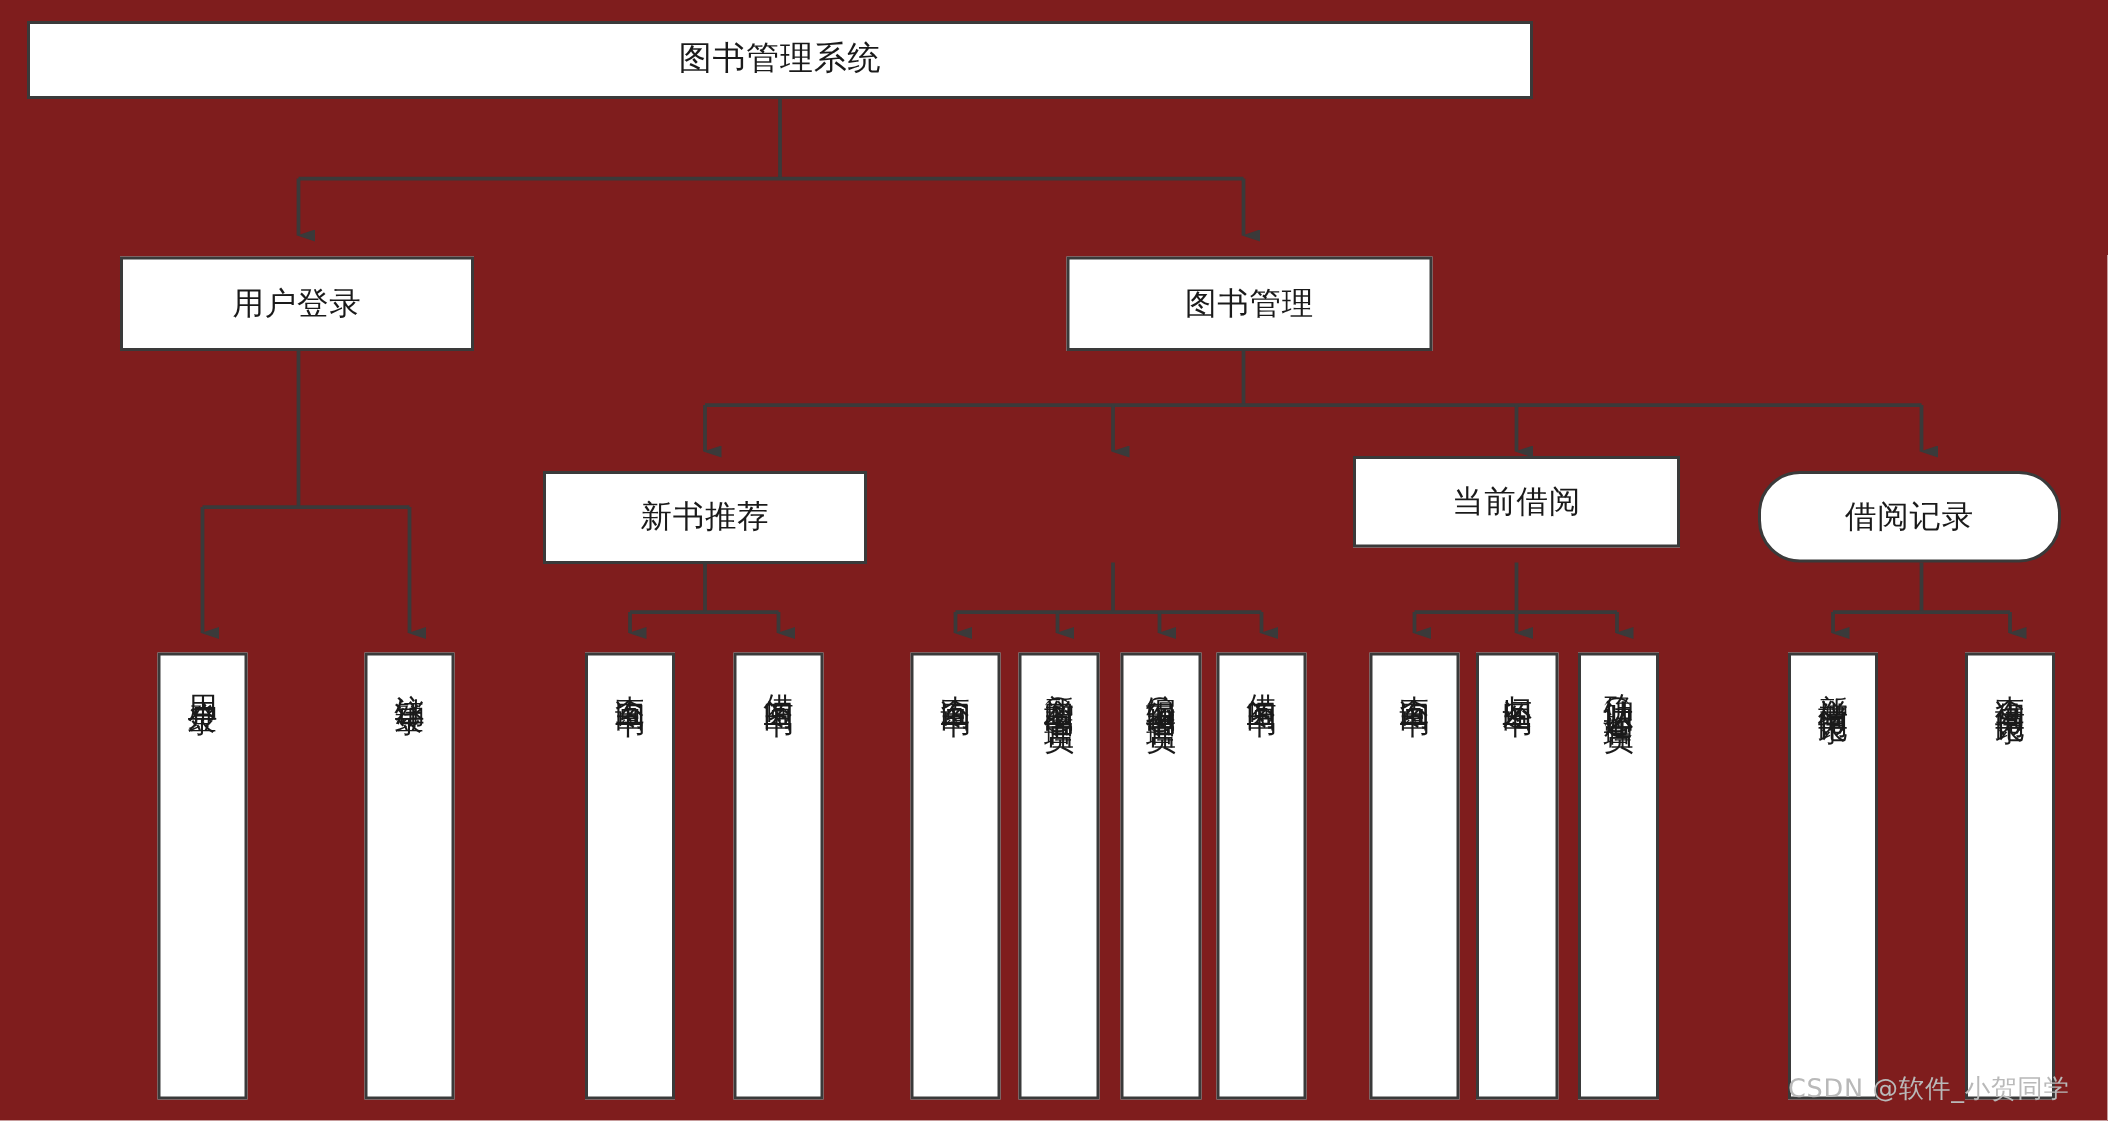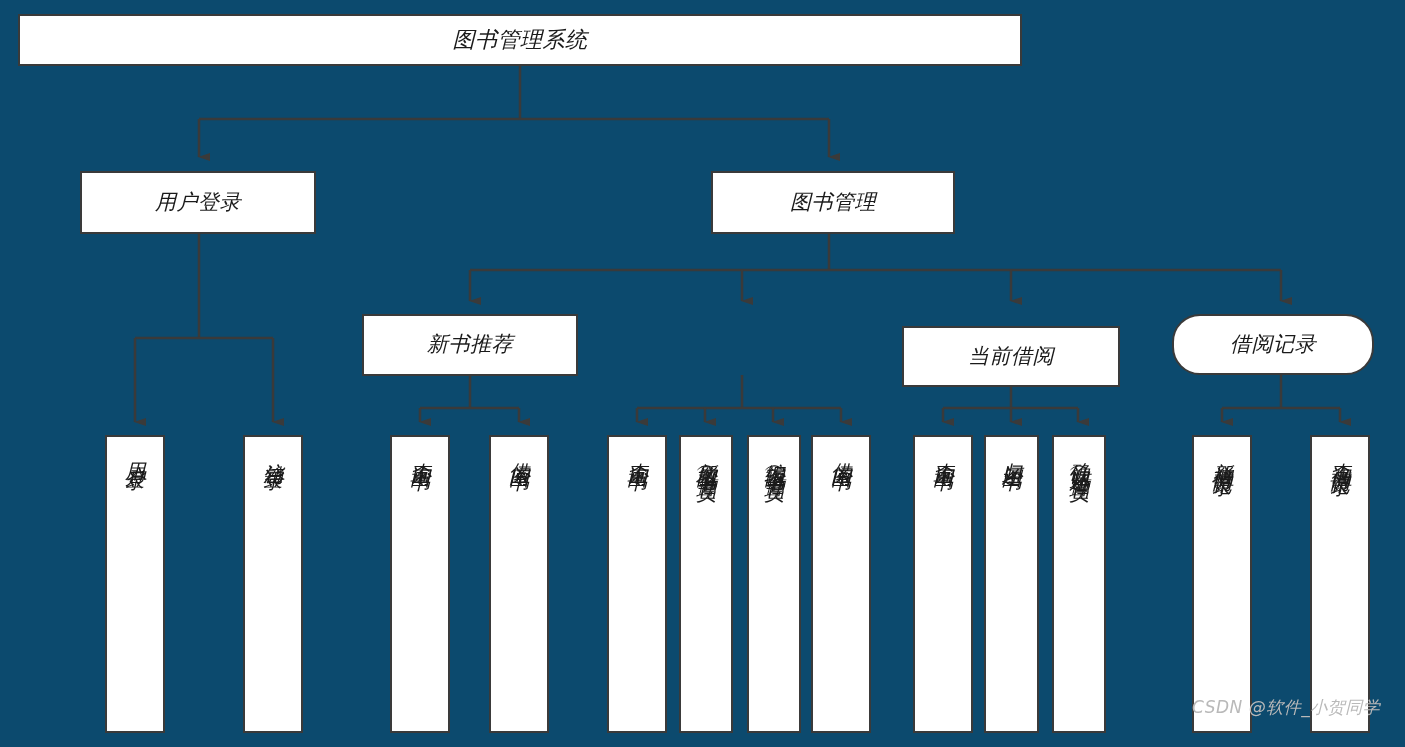--- a/index.html
+++ b/index.html
@@ -8,23 +8,22 @@
     padding: 0;
     background: #ffffff;
   }
   body {
     font-family: "DejaVu Sans", "Liberation Sans", sans-serif;
   }
   #diagram-root {
     position: relative;
     width: 1405px;
     height: 747px;
-    background: #0c4a6e;
+    background: #7f1d1d;
     overflow: hidden;
-    font-style: italic;
   }
   #diagram-svg {
     position: absolute;
     left: 0;
     top: 0;
     width: 1405px;
     height: 747px;
   }
   .node {
     position: absolute;
@@ -124,21 +123,21 @@
 
     </g>
   </svg>
 
   <div class="node horiz root" style="left:18px; top:14px; width:1004px; height:52px;">图书管理系统</div>
 
   <div class="node horiz" style="left:80px; top:171px; width:236px; height:63px;">用户登录</div>
   <div class="node horiz" style="left:711px; top:171px; width:244px; height:63px;">图书管理</div>
 
   <div class="node horiz" style="left:362px; top:314px; width:216px; height:62px;">新书推荐</div>
-  <div class="node horiz" style="left:902px; top:326px; width:218px; height:61px;">当前借阅</div>
+  <div class="node horiz" style="left:902px; top:304px; width:218px; height:61px;">当前借阅</div>
   <div class="node horiz" style="left:1172px; top:314px; width:202px; height:61px;border-radius:28px;">借阅记录</div>
 
   <div class="node leaf" style="left:105px; top:435px; width:60px; height:298px;">
     <span class="leaf-text">用户登录</span>
   </div>
   <div class="node leaf" style="left:243px; top:435px; width:60px; height:298px;">
     <span class="leaf-text">注销登录</span>
   </div>
 
   <div class="node leaf" style="left:390px; top:435px; width:60px; height:298px;">
@@ -171,15 +170,15 @@
     <span class="leaf-text">确认归还（管理员）</span>
   </div>
 
   <div class="node leaf" style="left:1192px; top:435px; width:60px; height:298px;">
     <span class="leaf-text">新增借阅记录</span>
   </div>
   <div class="node leaf" style="left:1310px; top:435px; width:60px; height:298px;">
     <span class="leaf-text">查询借阅记录</span>
   </div>
 
-  <div class="watermark" style="left:1192px; top:696px;">CSDN @软件_小贺同学</div>
+  <div class="watermark" style="left:1192px; top:714px;">CSDN @软件_小贺同学</div>
 
 </div>
 
 </body></html>

